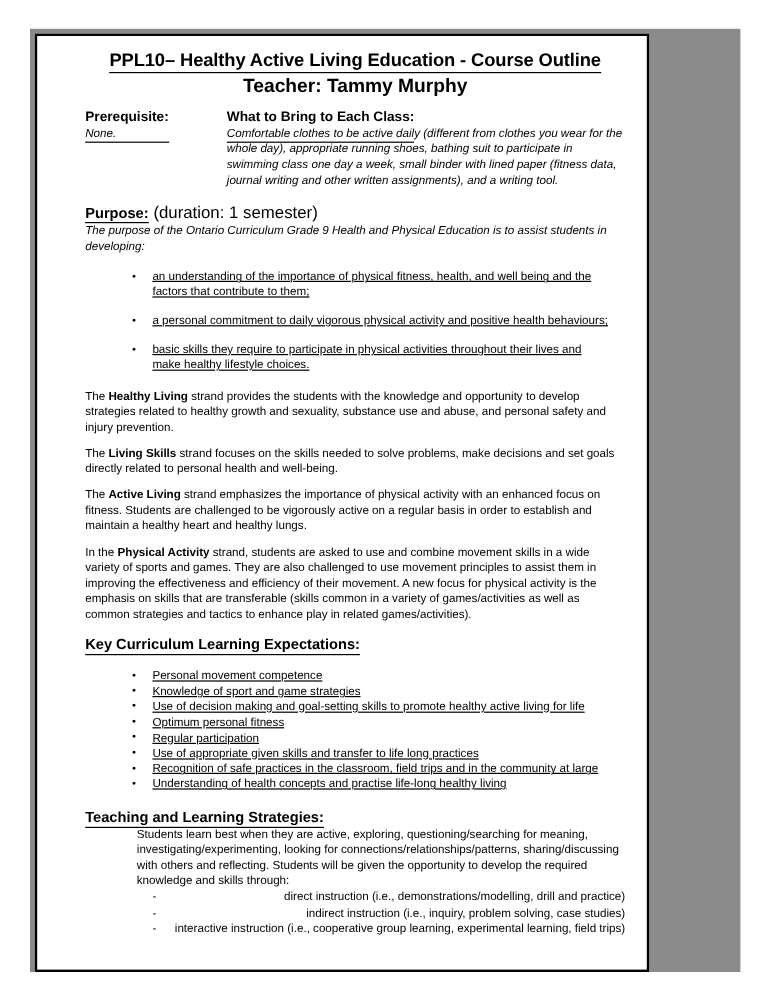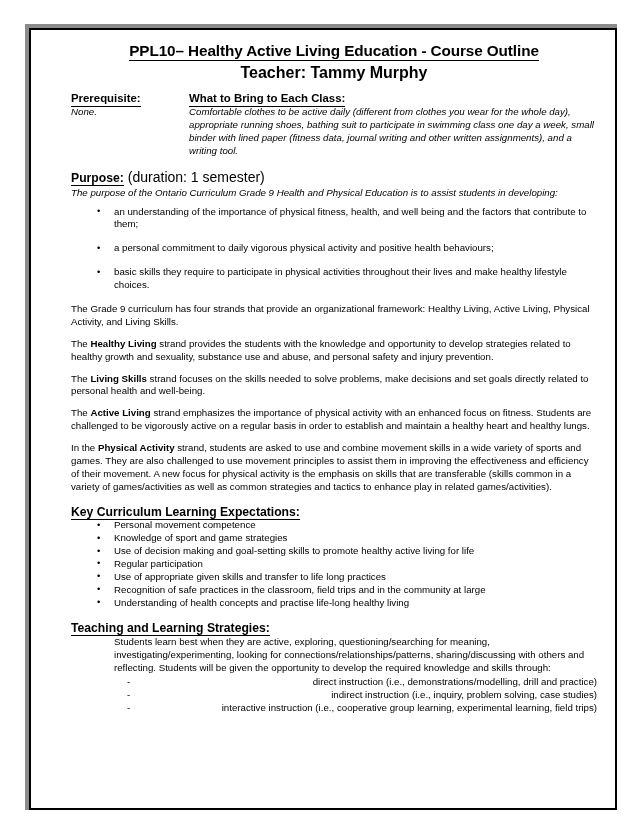--- a/index.html
+++ b/index.html
@@ -23,21 +23,21 @@
     width: 592px;
     height: 786px;
     background: #8b8b8b;
     box-sizing: border-box;
   }
   
   .page {
     position: absolute;
     left: 29px;
     top: 28px;
-    width: 588px;
+    width: 512px;
     height: 782px;
     background: #ffffff;
     border: 2px solid #000000;
     box-sizing: border-box;
     overflow: hidden;
   }
   .page-inner {
     position: relative;
     width: 100%;
     height: 100%;
@@ -112,28 +112,29 @@
     flex: 1 1 auto;
   }
   .col-head {
     font-size: 11.4px;
     font-weight: bold;
     line-height: 1.2;
     margin: 0 0 1px 0;
   }
   .col-head .ul {
     border-bottom: 1.3px solid #000;
-    padding-bottom: 2px;
+    padding-bottom: 14px;
   }
 
   
   ul.bullets {
     list-style: none;
-    margin: 0;
+    margin: 13px;
     padding: 0;
+    text-decoration: underline;
   }
   ul.bullets li {
     position: relative;
     font-size: 9.7px;
     line-height: 1.33;
     padding-left: 43px;
     margin-bottom: 0;
   }
   ul.bullets li::before {
     content: "\2022";
@@ -205,37 +206,37 @@
       <div class="body-text purpose-intro">The purpose of the Ontario Curriculum Grade 9 Health and Physical Education is to assist students in developing:</div>
       <ul class="bullets spaced">
         <li>an understanding of the importance of physical fitness, health, and well being and the factors that contribute to them;</li>
         <li>a personal commitment to daily vigorous physical activity and positive health behaviours;</li>
         <li>basic skills they require to participate in physical activities throughout their lives and make healthy lifestyle choices.</li>
       </ul>
     </div>
 
     <div class="section">
 
-      <p class="para"><span>The Grade 9 curriculum has four strands that provide an organizational framework: Healthy Living, Active Living, Physical Activity, and Living Skills.</span></p>
 
       <p class="para"><span>The </span><b>Healthy Living</b><span> strand provides the students with the knowledge and opportunity to develop strategies related to healthy growth and sexuality, substance use and abuse, and personal safety and injury prevention.</span></p>
 
       <p class="para"><span>The </span><b>Living Skills</b><span> strand focuses on the skills needed to solve problems, make decisions and set goals directly related to personal health and well-being.</span></p>
 
       <p class="para"><span>The </span><b>Active Living</b><span> strand emphasizes the importance of physical activity with an enhanced focus on fitness.  Students are challenged to be vigorously active on a regular basis in order to establish and maintain a healthy heart and healthy lungs.</span></p>
 
       <p class="para"><span>In the </span><b>Physical Activity</b><span> strand, students are asked to use and combine movement skills in a wide variety of sports and games.  They are also challenged to use movement principles to assist them in improving the effectiveness and efficiency of their movement.  A new focus for physical activity is the emphasis on skills that are transferable (skills common in a variety of games/activities as well as common strategies and tactics to enhance play in related games/activities).</span></p>
     </div>
 
     <div class="section">
       <div class="heading"><span class="ul">Key Curriculum Learning Expectations:</span></div>
       <ul class="bullets">
         <li>Personal movement competence</li>
         <li>Knowledge of sport and game strategies</li>
         <li>Use of decision making and goal-setting skills to promote healthy active living for life</li>
+        <li>Optimum personal fitness</li>
         <li>Regular participation</li>
         <li>Use of appropriate given skills and transfer to life long practices</li>
         <li>Recognition of safe practices in the classroom, field trips and in the community at large</li>
         <li>Understanding of health concepts and practise life-long healthy living</li>
       </ul>
     </div>
 
     <div class="section">
       <div class="heading"><span class="ul">Teaching and Learning Strategies:</span></div>
       <div class="indented-block">Students learn best when they are active, exploring, questioning/searching for meaning, investigating/experimenting, looking for connections/relationships/patterns, sharing/discussing with others and reflecting.  Students will be given the opportunity to develop the required knowledge and skills through:</div>

